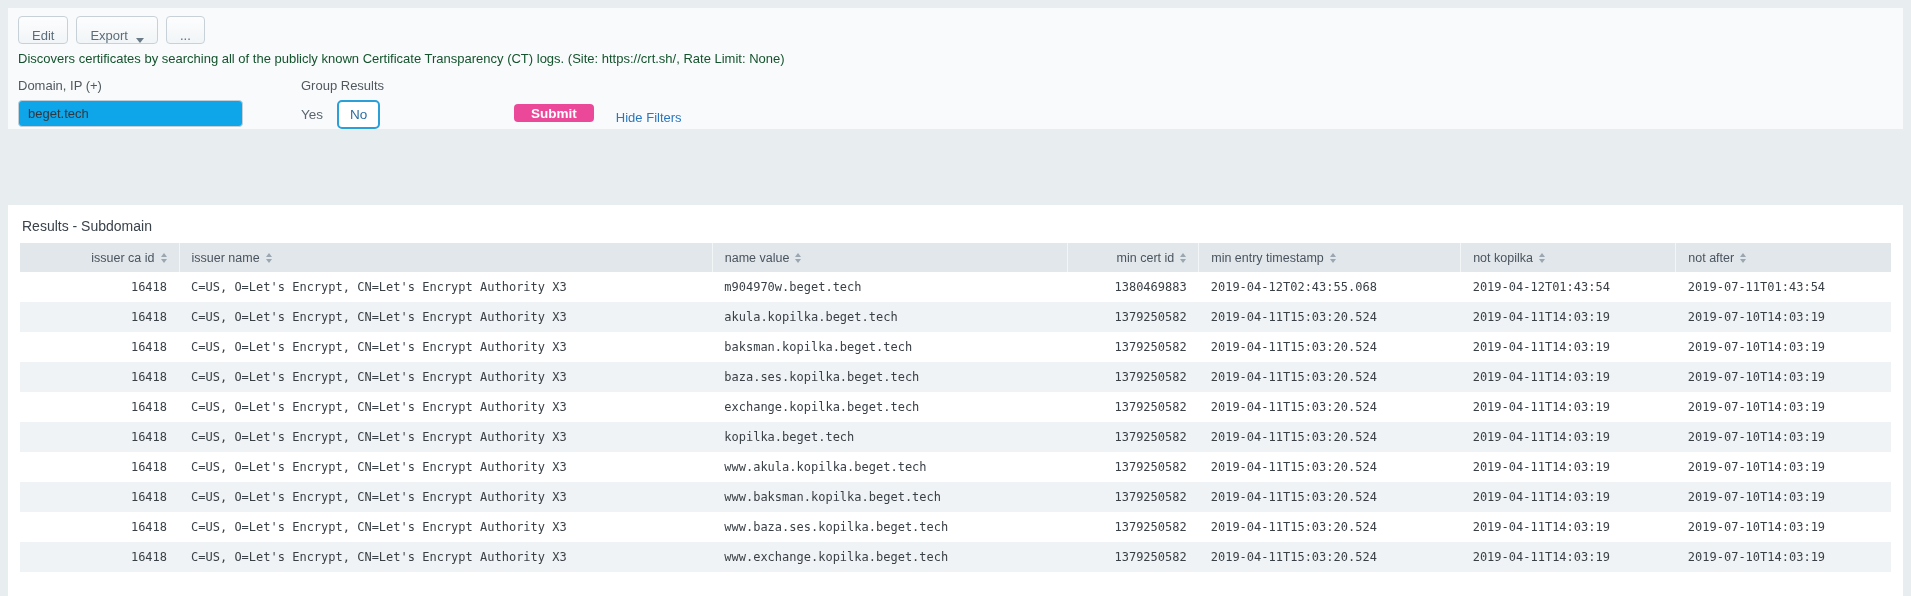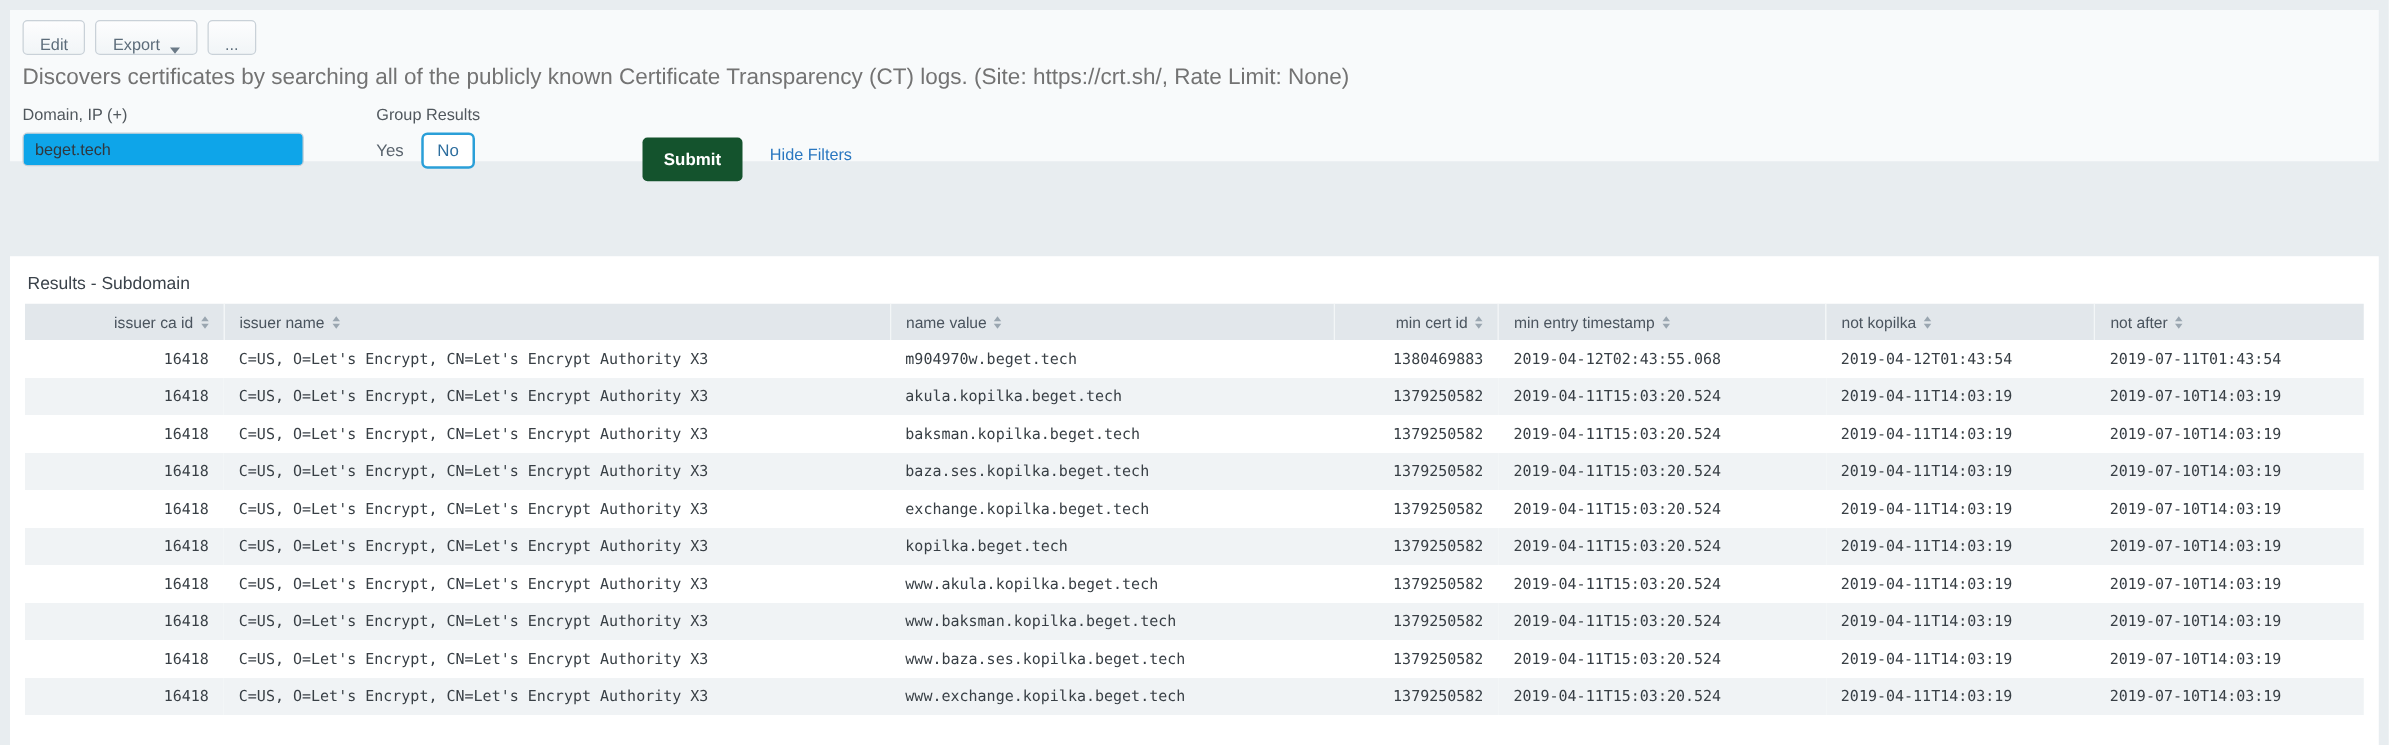--- a/index.html
+++ b/index.html
@@ -25,21 +25,21 @@
     background: linear-gradient(#fdfdfe, #f1f5f7);
     border: 1px solid #c9d1d8; border-radius: 4px;
     color: #5c6c7a; font-size: 13px; font-family: "Liberation Sans", sans-serif;
     display: inline-flex; align-items: flex-end; gap: 8px; cursor: pointer;
   }
   .caret-down {
     width: 0; height: 0;
     border-left: 4px solid transparent; border-right: 4px solid transparent;
     border-top: 5px solid #6b7a87; margin-top: 2px;
   }
-  .subtitle { margin-top: 7px; font-size: 18px; color: #737373; }
+  .subtitle { margin-top: 7px; font-size: 13px; color: #14532d; }
 
   
   .filters { display: flex; align-items: flex-start; margin-top: 12px; margin-left: 0px; }
   .filter-label { display: block; font-size: 13px; color: #51585e; margin-bottom: 7px; }
   .text-input {
     width: 225px; height: 27px; border: 1px solid #c6cfd6; border-radius: 4px;
     padding: 0 9px; font-size: 13px; color: #31373e; background: #0ea5e9;
     font-family: "Liberation Sans", sans-serif;
   }
   .fg-method { margin-left: 17px; }
@@ -55,22 +55,22 @@
   }
   .fg-group { margin-left: 58px; }
   .toggle-row { display: flex; align-items: center; gap: 14px; height: 29px; }
   .yes-option { font-size: 13.5px; color: #5a646e; cursor: pointer; }
   .no-option {
     min-width: 43px; height: 29px; border: 2px solid #2a9fd8; border-radius: 5px;
     background: #fff; color: #2e6e9e; font-size: 13.5px;
     display: inline-flex; align-items: center; justify-content: center; cursor: pointer; padding: 0 10px;
   }
   .submit-button {
-    height: 35px; padding: 0 17px; margin-left: 130px; margin-top: 26px;
-    background: #14532d; border: none; border-radius: 4px;
+    height: 18px; padding: 0 17px; margin-left: 130px; margin-top: 26px;
+    background: #ec4899; border: none; border-radius: 4px;
     color: #fff; font-weight: bold; font-size: 13.5px; font-family: "Liberation Sans", sans-serif;
     cursor: pointer;
   }
   .hide-filters { margin-left: 22px; margin-top: 32px; font-size: 13px; color: #2a77c0; cursor: pointer; text-decoration: none; display: inline-block; }
 
   
   .panel {
     position: absolute; left: 8px; right: 8px; top: 169px; height: 423px;
     background: #ffffff;
     margin-top: 36px;

